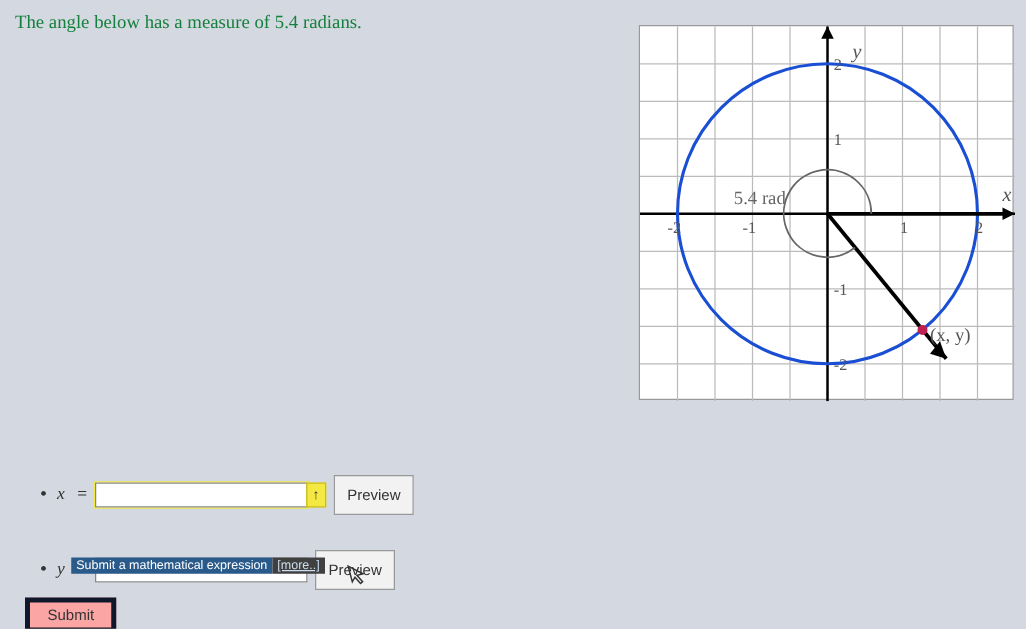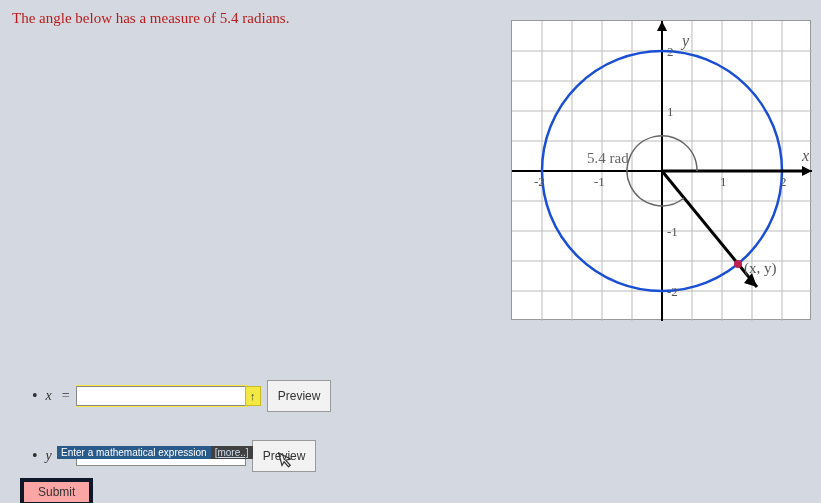--- a/index.html
+++ b/index.html
@@ -11,21 +11,21 @@
     width: 821px;
     height: 503px;
     position: relative;
     overflow: hidden;
   }
   .content {
     padding: 10px 12px;
   }
   .prompt-text {
     font-size: 15px;
-    color: #b91c1c;
+    color: #15803d;
     margin-bottom: 8px;
   }
   .graph-box {
     position: absolute;
     top: 20px;
     right: 10px;
     width: 300px;
     height: 300px;
     background: #fff;
     border: 1px solid #999;
@@ -192,21 +192,21 @@
   <div style="position:relative;">
     <div class="input-row">
       <span class="bullet">•</span>
       <span class="var-label">x</span>
       <span class="eq">=</span>
       <input type="text" class="text-input highlight" value="" style="">
       <div class="arrow-tab">↑</div>
       <button class="preview-btn">Preview</button>
     </div>
     <div class="hint-bar">
-      <span class="hint-prefix">Enter a mathematical expression</span><span class="hint-more">[more..]</span>
+      <span class="hint-prefix">Submit a mathematical expression</span><span class="hint-more">[more..]</span>
     </div>
   </div>
 
   <div class="input-row" style="margin-top:28px;">
     <span class="bullet">•</span>
     <span class="var-label">y</span>
     <span class="eq">=</span>
     <input type="text" class="text-input" value="" style="">
     <button class="preview-btn">Preview</button>
   </div>

